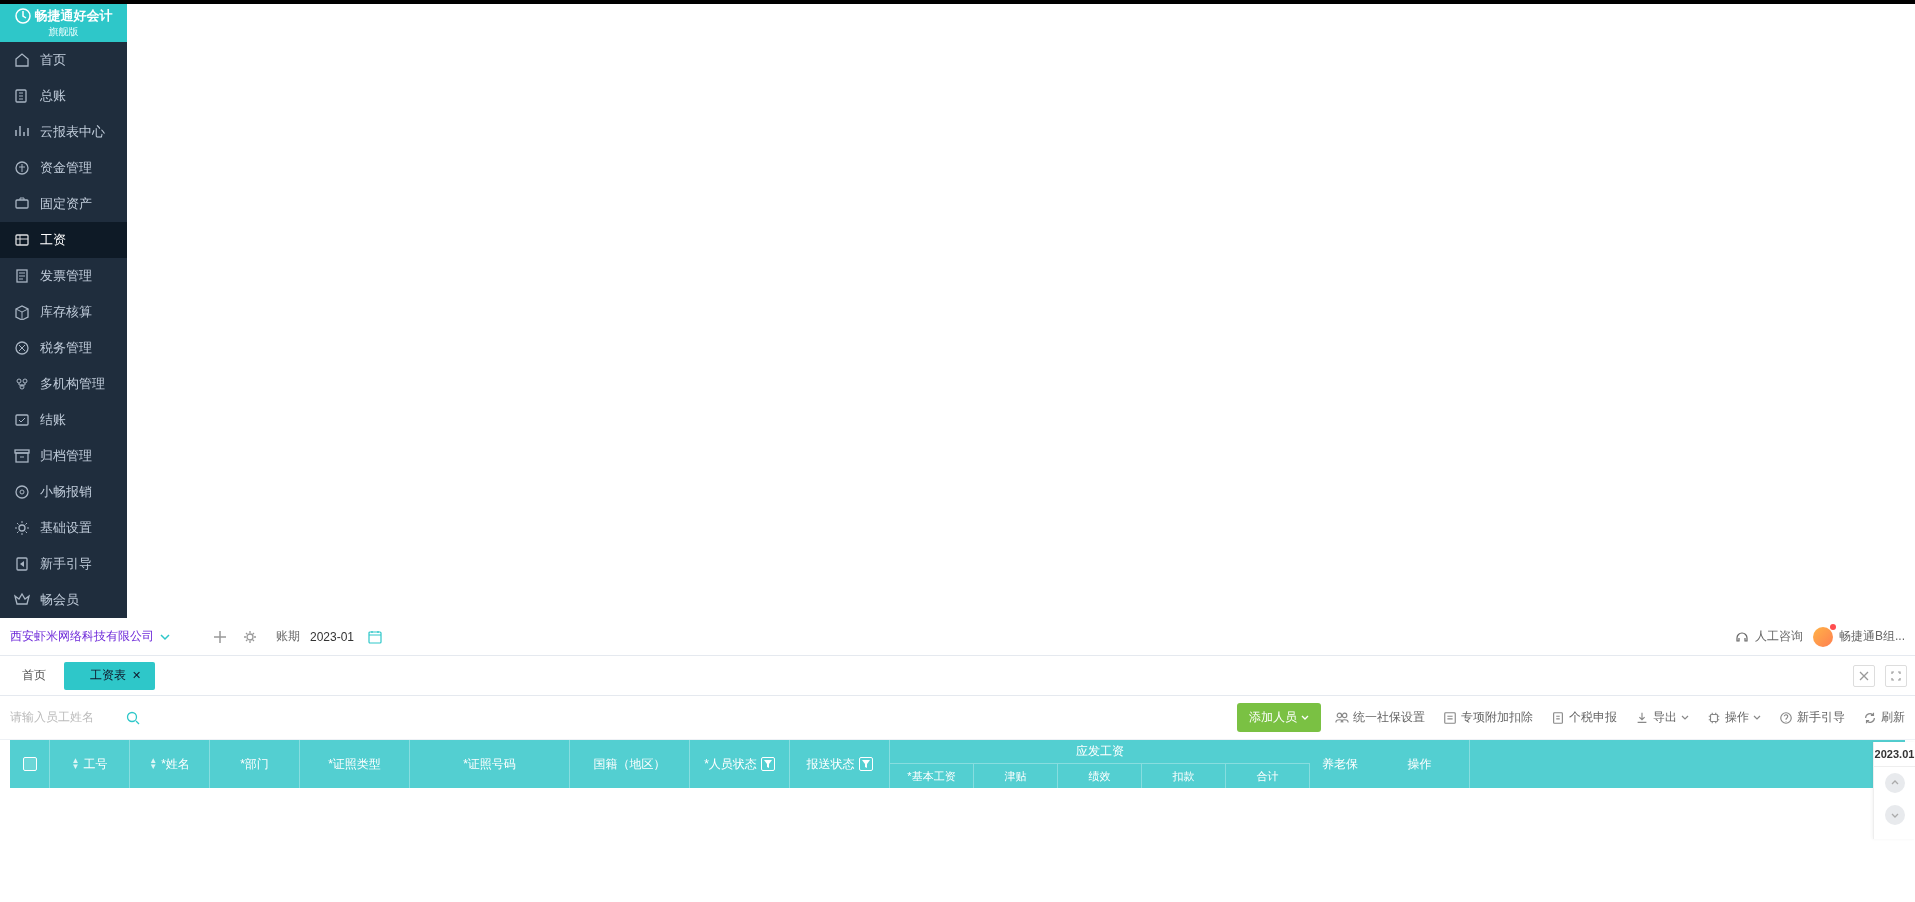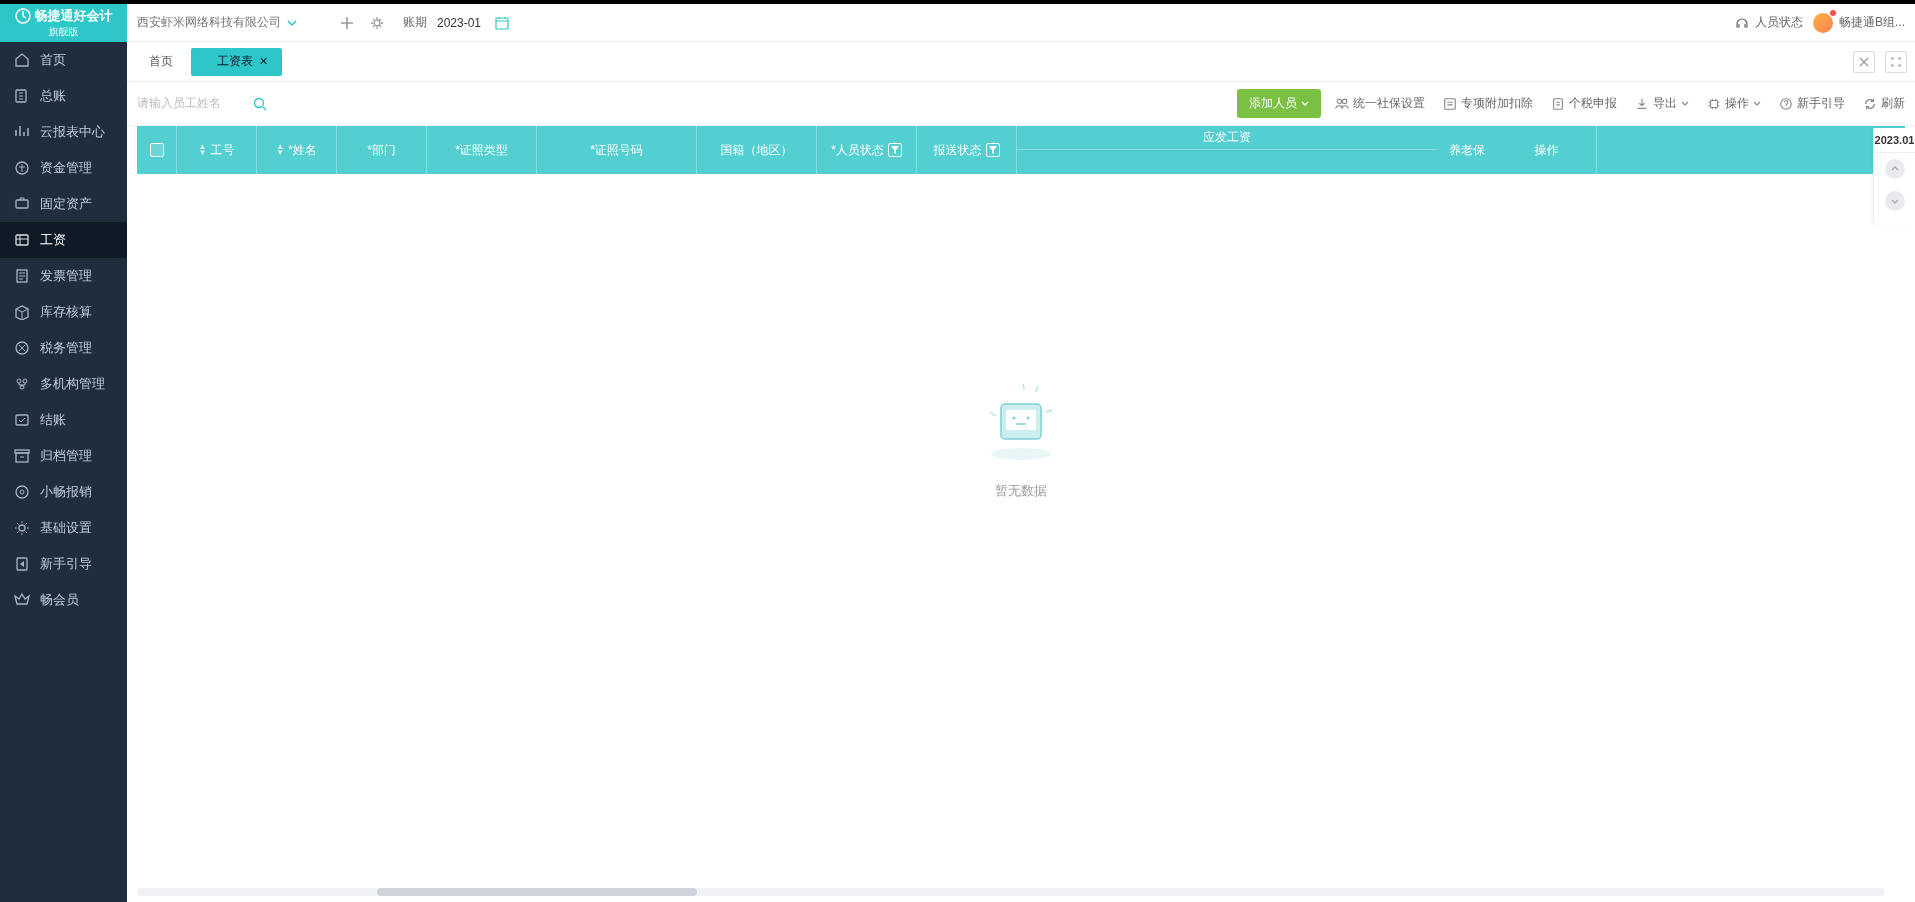--- a/index.html
+++ b/index.html
@@ -1,35 +1,35 @@
 <!DOCTYPE html>
 <html><head>
 <meta charset="utf-8">
 <style>
 * { margin: 0; padding: 0; box-sizing: border-box; }
 body { font-family: "Microsoft YaHei", Arial, sans-serif; font-size: 12px; color: #333; background: #fff; overflow: hidden; }
 .topbar-black { height: 4px; background: #000; }
-.app { display: flex; height: calc(100vh - 4px); }
+.app { display: flex; height: calc(100vh - 4px); flex-direction: column; }
 
 
 .sidebar { width: 127px; background: #1f2d3d; color: #c0ccda; display: flex; flex-direction: column; }
 .logo { height: 38px; background: #2ec7c9; display: flex; flex-direction: column; align-items: center; justify-content: center; color: #fff; font-size: 13px; padding: 2px 4px; }
 .logo-main { display: flex; align-items: center; gap: 4px; font-weight: bold; }
 .logo-sub { font-size: 10px; color: #e6fcfc; }
 .nav { list-style: none; }
 .nav li { display: flex; align-items: center; height: 36px; padding: 0 14px; gap: 10px; cursor: pointer; font-size: 13px; }
 .nav li.active { background: #0e1a26; color: #fff; }
 .nav .icon { width: 16px; height: 16px; display: inline-flex; align-items: center; justify-content: center; opacity: .85; }
 
 
 .main { flex: 1; display: flex; flex-direction: column; min-width: 0; position: relative; }
 
 
 .header { height: 38px; display: flex; align-items: center; border-bottom: 1px solid #e5e9ef; padding: 0 10px; gap: 10px; }
-.company { display: flex; align-items: center; gap: 6px; color: #737373; cursor: pointer; min-width: 190px; }
+.company { display: flex; align-items: center; gap: 6px; color: #6d28d9; cursor: pointer; min-width: 190px; }
 .company .chev { color: #2ec7c9; }
 .hdr-icon { color: #888; cursor: pointer; padding: 3px; }
 .period-label { color: #666; margin-left: 6px; }
 .period-val { color: #333; margin-left: 0; }
 .cal-icon { color: #2ec7c9; margin-left: 4px; }
 .header-spacer { flex: 1; }
 .support, .user { display: flex; align-items: center; gap: 6px; color: #666; cursor: pointer; }
 .avatar { width: 20px; height: 20px; border-radius: 50%; background: linear-gradient(135deg,#ffb347,#ff7f50); position: relative; }
 .avatar::after { content:""; position:absolute; top:-3px; right:-3px; width:6px; height:6px; border-radius:50%; background:#ff4d4f; }
 
@@ -284,21 +284,21 @@
             <path d="M1 5h12M4 1v2M10 1v2" stroke="#2ec7c9" stroke-width="1.2"></path>
           </svg>
       </span>
       <div class="header-spacer"></div>
       <div class="support">
         <span>
           <svg width="14" height="14" viewBox="0 0 14 14">
               <path d="M2 8a5 5 0 0110 0v3h-2V8M2 8v3h2V8" fill="none" stroke="#666" stroke-width="1.2"></path>
             </svg>
         </span>
-        <span>人员状态</span>
+        <span>人工咨询</span>
       </div>
       <div class="user">
         <span class="avatar"></span>
         <span>畅捷通B组...</span>
       </div>
     </div>
 
     <div class="tabs">
       <div id="tabs-container" style="display:flex;gap:4px">
           <div class="tab">
@@ -447,20 +447,27 @@
         <div class="th single" style="flex:0 0 100px">
           <span>报送状态</span>
           <span class="filter">
             <svg width="8" height="8" viewBox="0 0 8 8">
                 <path d="M0 0h8L5 4v4L3 7V4z" fill="#fff"></path>
               </svg>
           </span>
         </div>
         <div class="group-col" style="flex:0 0 420px">
           <div class="group-top">应发工资</div>
+          <div class="group-sub" id="payable-sub">
+              <div class="th-sub">*基本工资</div>
+              <div class="th-sub">津贴</div>
+              <div class="th-sub">绩效</div>
+              <div class="th-sub">扣款</div>
+              <div class="th-sub">合计</div>
+            </div>
         </div>
         <div class="th single" style="flex:0 0 60px;border-right:none">养老保</div>
         <div class="th single" style="flex:0 0 100px">操作</div>
       </div>
 
       <div class="empty">
         <div class="empty-illus">
           <svg width="90" height="90" viewBox="0 0 90 90">
             <ellipse cx="45" cy="80" rx="30" ry="6" fill="#e8f6f6"></ellipse>
             <rect x="25" y="30" width="40" height="35" rx="4" fill="#cdeeef" stroke="#7dd1d3" stroke-width="1.5"></rect>

